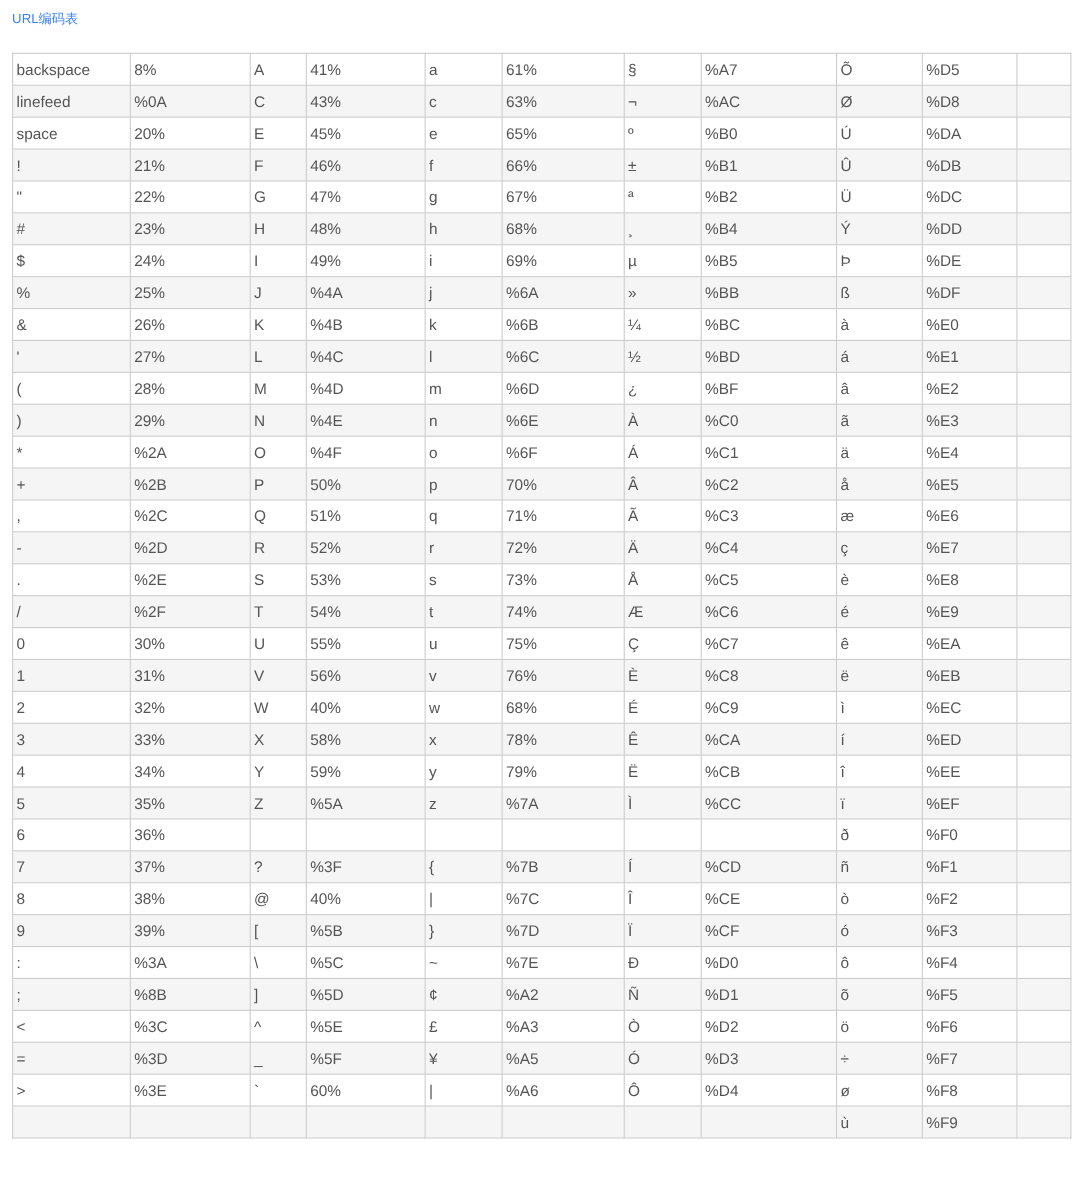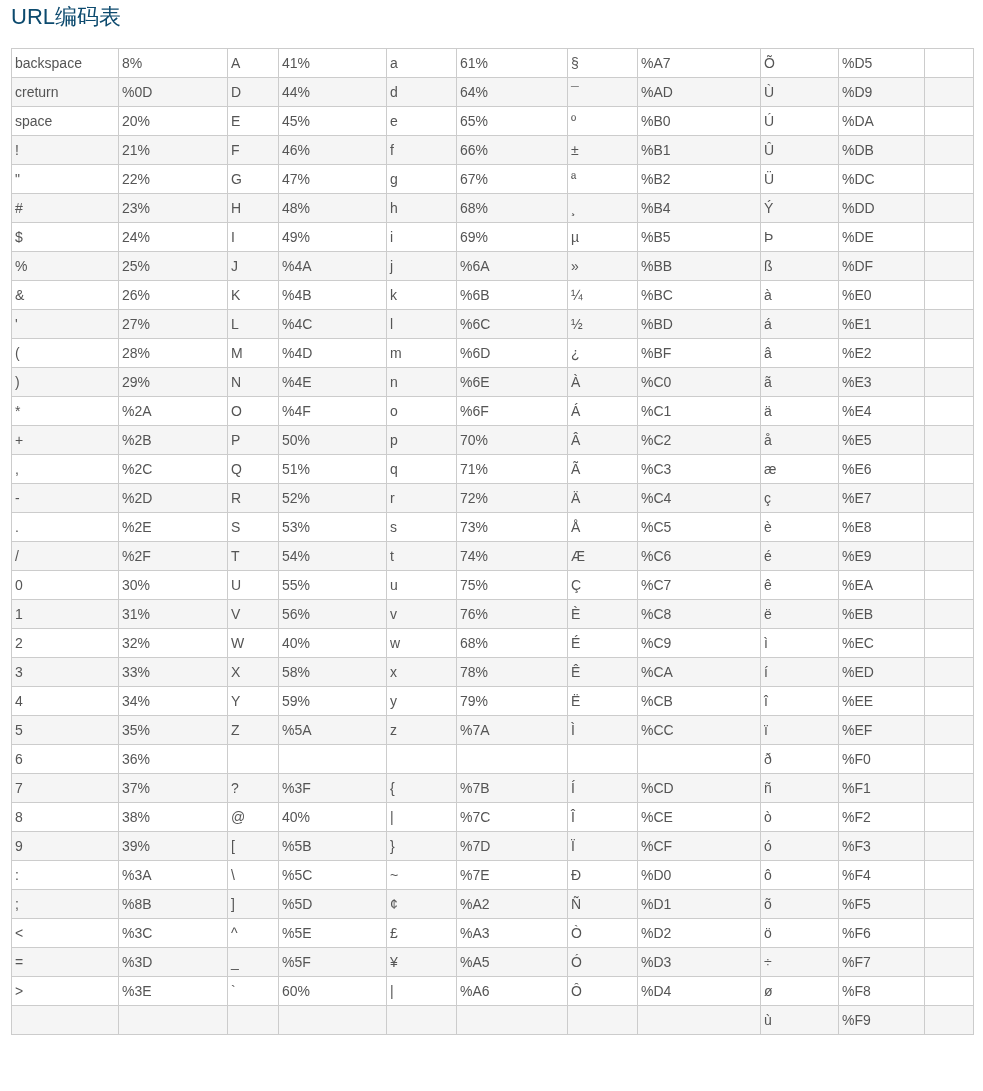--- a/index.html
+++ b/index.html
@@ -13,23 +13,23 @@
       overflow: hidden;
       font-family: "Liberation Sans", "DejaVu Sans", sans-serif;
       color: #555555;
       position: relative;
     }
     .page-title {
       position: absolute;
       left: 11px;
       top: 5px;
       margin: 0;
-      font-size: 22px;
+      font-size: 12px;
       font-weight: normal;
-      color: #0c4a6e;
+      color: #3b82f6;
       line-height: 24px;
     }
     table.url-table {
       position: absolute;
       left: 11px;
       top: 48px;
       border-collapse: collapse;
       table-layout: fixed;
       width: 962px;
       font-size: 14px;
@@ -78,30 +78,30 @@
         <td>41%</td>
         <td>a</td>
         <td>61%</td>
         <td>§</td>
         <td>%A7</td>
         <td>Õ</td>
         <td>%D5</td>
         <td></td>
       </tr>
       <tr>
-        <td>creturn</td>
-        <td>%0D</td>
-        <td>D</td>
-        <td>44%</td>
-        <td>d</td>
-        <td>64%</td>
-        <td>¯</td>
-        <td>%AD</td>
-        <td>Ù</td>
-        <td>%D9</td>
+        <td>linefeed</td>
+        <td>%0A</td>
+        <td>C</td>
+        <td>43%</td>
+        <td>c</td>
+        <td>63%</td>
+        <td>¬</td>
+        <td>%AC</td>
+        <td>Ø</td>
+        <td>%D8</td>
         <td></td>
       </tr>
       <tr>
         <td>space</td>
         <td>20%</td>
         <td>E</td>
         <td>45%</td>
         <td>e</td>
         <td>65%</td>
         <td>º</td>

